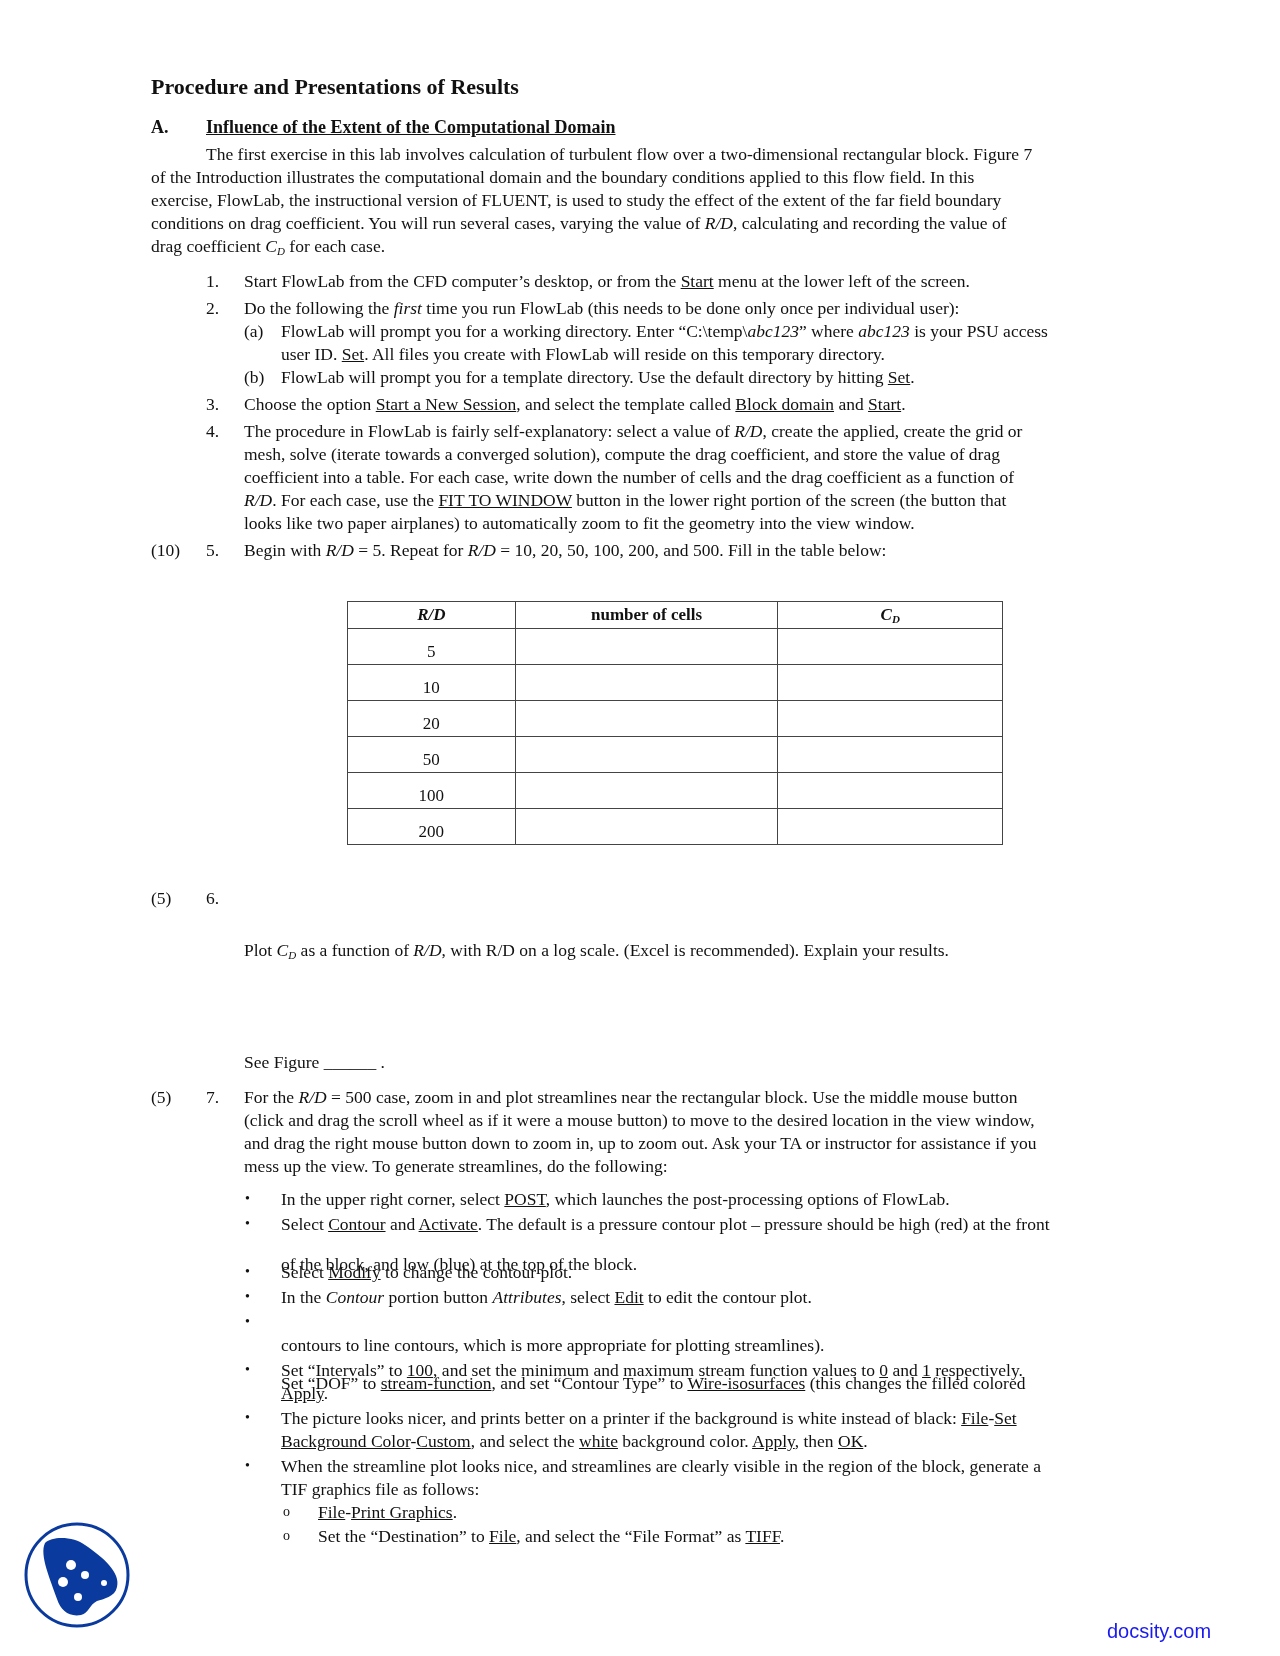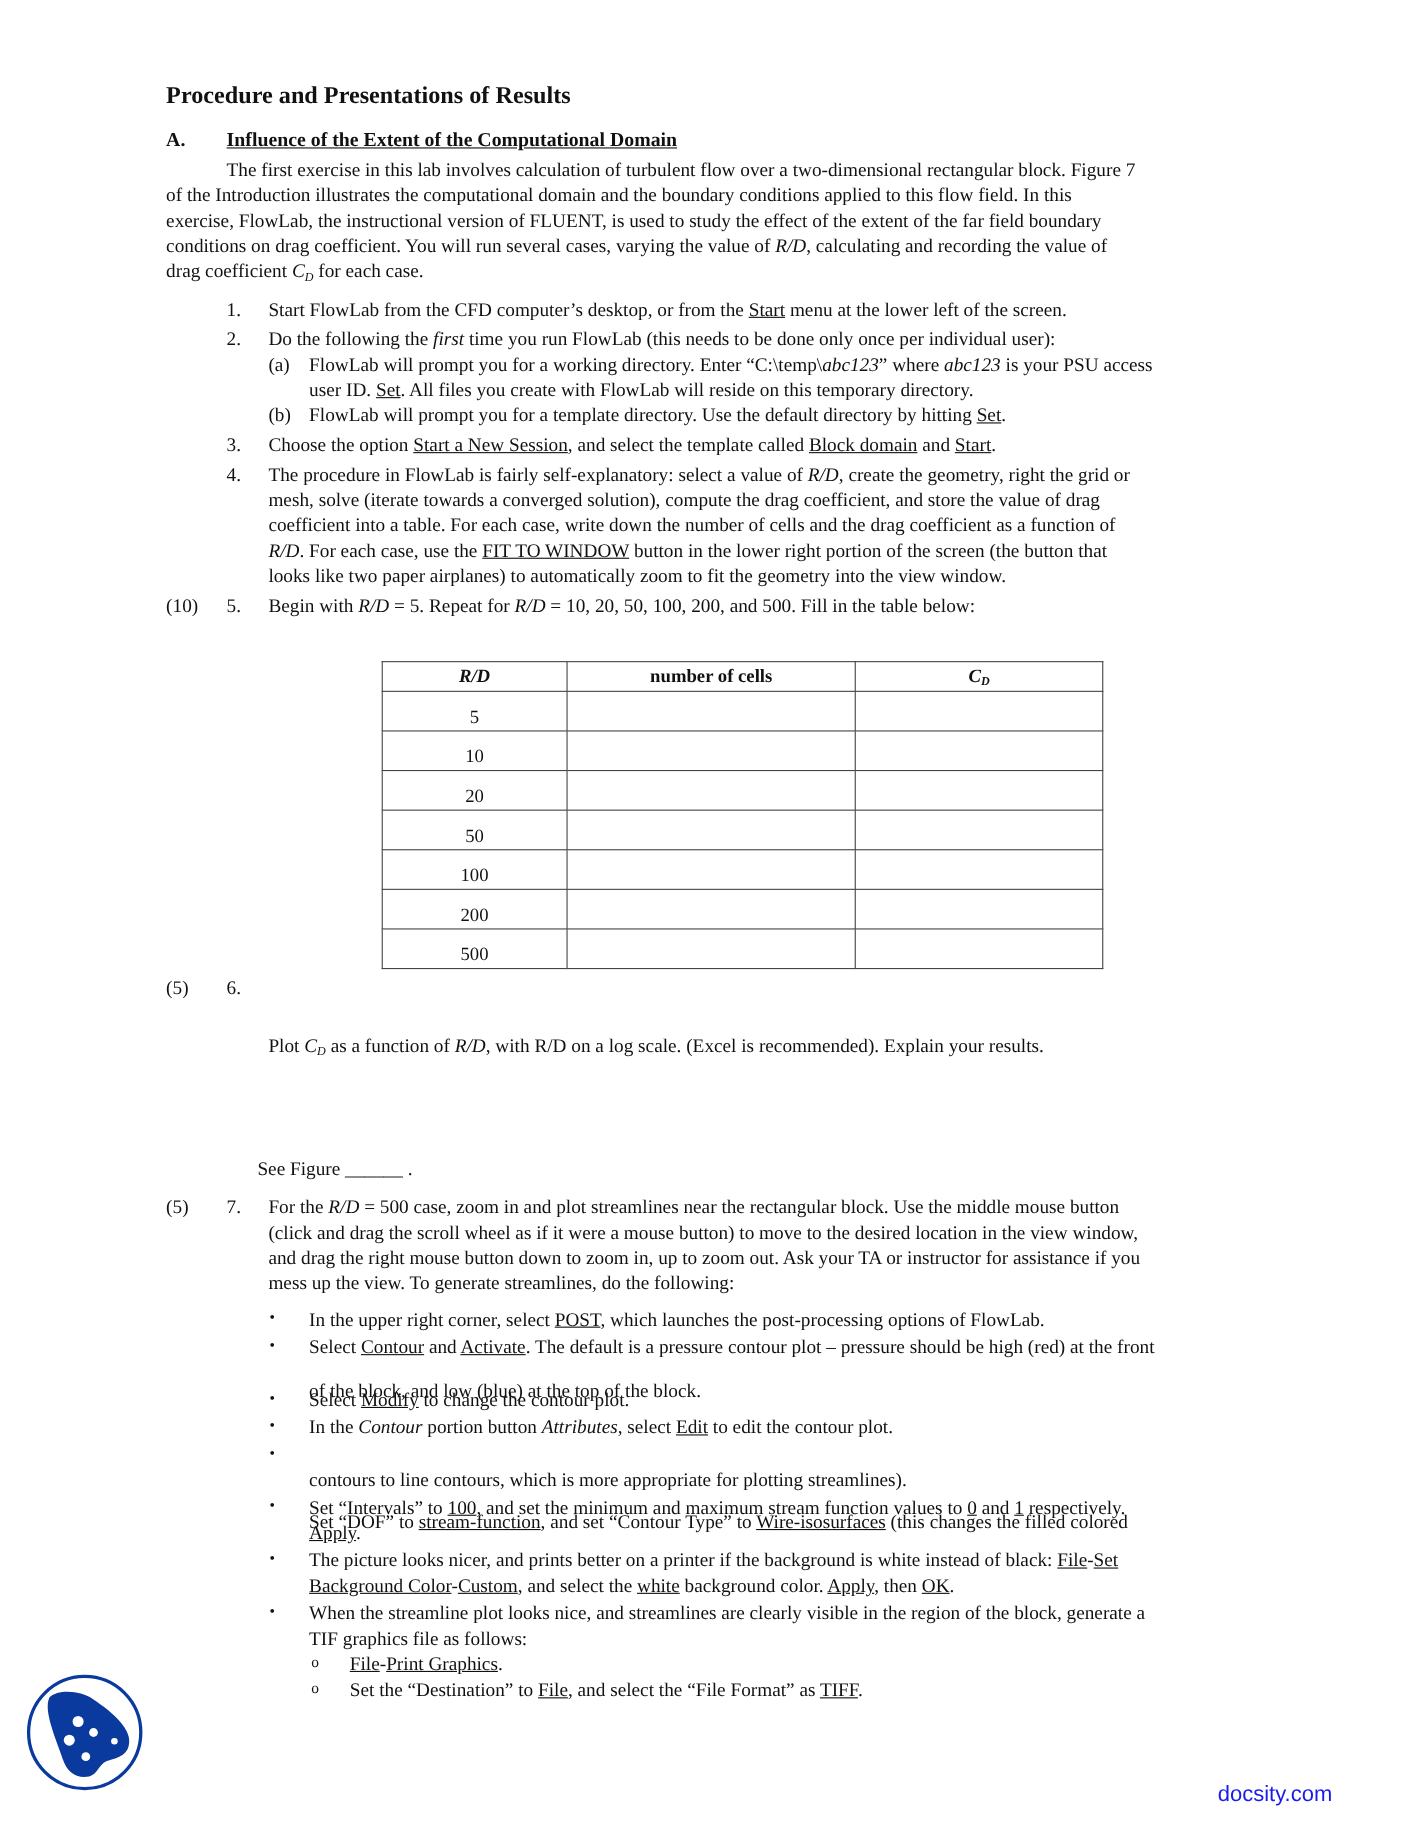--- a/index.html
+++ b/index.html
@@ -47,21 +47,21 @@
 <div class="line" style="left:244px;top:320px;">(a)</div>
 <div class="line" style="left:281px;top:320px;"><span>FlowLab will prompt you for a working directory. Enter “C:\temp\</span><span class="i">abc123</span><span>” where </span><span class="i">abc123</span><span> is your PSU access</span></div>
 <div class="line" style="left:281px;top:343px;"><span>user ID. </span><span class="u">Set</span><span>. All files you create with FlowLab will reside on this temporary directory.</span></div>
 <div class="line" style="left:244px;top:366px;">(b)</div>
 <div class="line" style="left:281px;top:366px;"><span>FlowLab will prompt you for a template directory. Use the default directory by hitting </span><span class="u">Set</span><span>.</span></div>
 
 <div class="line num" style="left:206px;top:393px;">3.</div>
 <div class="line" style="left:244px;top:393px;"><span>Choose the option </span><span class="u">Start a New Session</span><span>, and select the template called </span><span class="u">Block domain</span><span> and </span><span class="u">Start</span><span>.</span></div>
 
 <div class="line num" style="left:206px;top:420px;">4.</div>
-<div class="line" style="left:244px;top:420px;"><span>The procedure in FlowLab is fairly self-explanatory: select a value of </span><span class="i">R/D</span><span>, create the geometry, right the grid or</span></div>
+<div class="line" style="left:244px;top:420px;"><span>The procedure in FlowLab is fairly self-explanatory: select a value of </span><span class="i">R/D</span><span>, create the applied, create the grid or</span></div>
 <div class="line" style="left:244px;top:443px;">mesh, solve (iterate towards a converged solution), compute the drag coefficient, and store the value of drag</div>
 <div class="line" style="left:244px;top:466px;">coefficient into a table. For each case, write down the number of cells and the drag coefficient as a function of</div>
 <div class="line" style="left:244px;top:489px;"><span class="i">R/D</span><span>. For each case, use the </span><span class="u">FIT TO WINDOW</span><span> button in the lower right portion of the screen (the button that</span></div>
 <div class="line" style="left:244px;top:512px;">looks like two paper airplanes) to automatically zoom to fit the geometry into the view window.</div>
 
 <div class="line pts" style="top:539px;">(10)</div>
 <div class="line num" style="left:206px;top:539px;">5.</div>
 <div class="line" style="left:244px;top:539px;"><span>Begin with </span><span class="i">R/D</span><span> = 5. Repeat for </span><span class="i">R/D</span><span> = 10, 20, 50, 100, 200, and 500. Fill in the table below:</span></div>
 
 <table class="rd">
@@ -99,32 +99,27 @@
   <tr>
         <td>100</td>
         <td></td>
         <td></td>
       </tr>
   <tr>
         <td>200</td>
         <td></td>
         <td></td>
       </tr>
-  <tr>
-        <td>500</td>
-        <td></td>
-        <td></td>
-      </tr>
 </tbody>
   </table>
 
 <div class="line pts" style="top:887px;">(5)</div>
 <div class="line num" style="left:206px;top:887px;">6.</div>
 <div class="line" style="left:244px;top:939px;font-family:Liberation Serif, serif;"><span>Plot </span><span class="i">C</span><sub class="i">D</sub><span> as a function of </span><span class="i">R/D</span><span>, with R/D on a log scale. (Excel is recommended).  Explain your results.</span></div>
-<div class="line" style="left:234px;top:1051px;">See Figure ______ .</div>
+<div class="line" style="left:244px;top:1051px;">See Figure ______ .</div>
 
 <div class="line pts" style="top:1086px;">(5)</div>
 <div class="line num" style="left:206px;top:1086px;">7.</div>
 <div class="line" style="left:244px;top:1086px;"><span>For the </span><span class="i">R/D</span><span> = 500 case, zoom in and plot streamlines near the rectangular block. Use the middle mouse button</span></div>
 <div class="line" style="left:244px;top:1109px;">(click and drag the scroll wheel as if it were a mouse button) to move to the desired location in the view window,</div>
 <div class="line" style="left:244px;top:1132px;">and drag the right mouse button down to zoom in, up to zoom out. Ask your TA or instructor for assistance if you</div>
 <div class="line" style="left:244px;top:1155px;">mess up the view. To generate streamlines, do the following:</div>
 
 <div class="line bullet" style="top:1188px;">•</div>
 <div class="line" style="left:281px;top:1188px;"><span>In the upper right corner, select </span><span class="u">POST</span><span>, which launches the post-processing options of FlowLab.</span></div>

